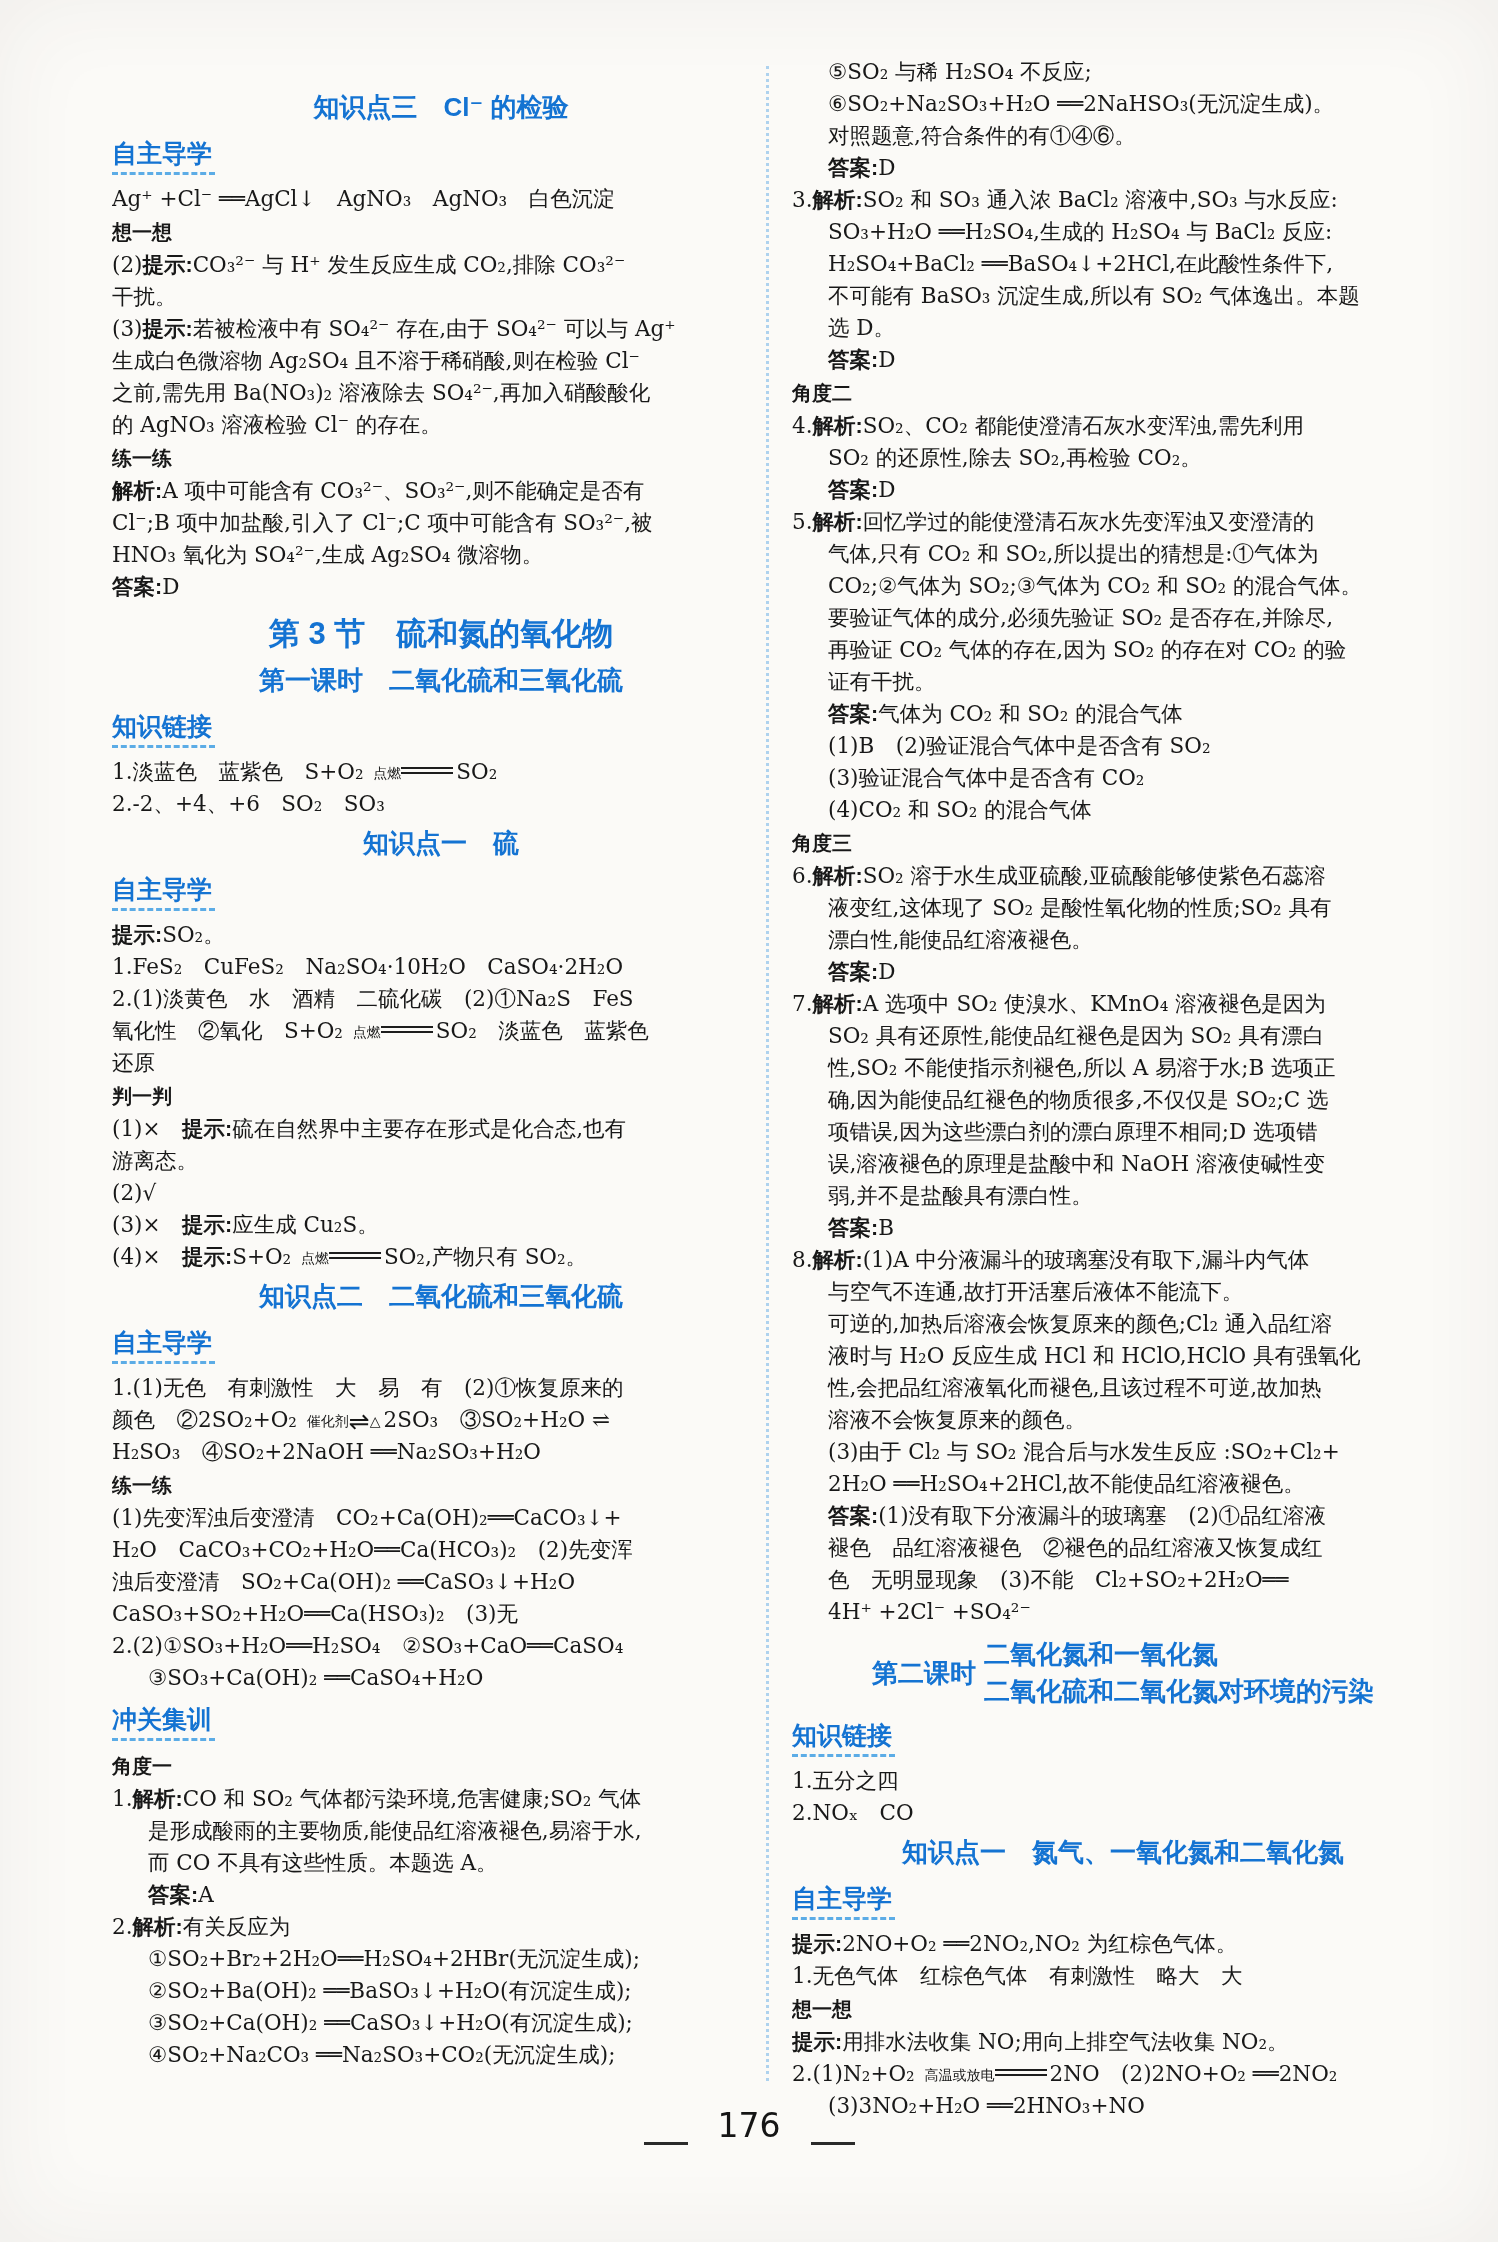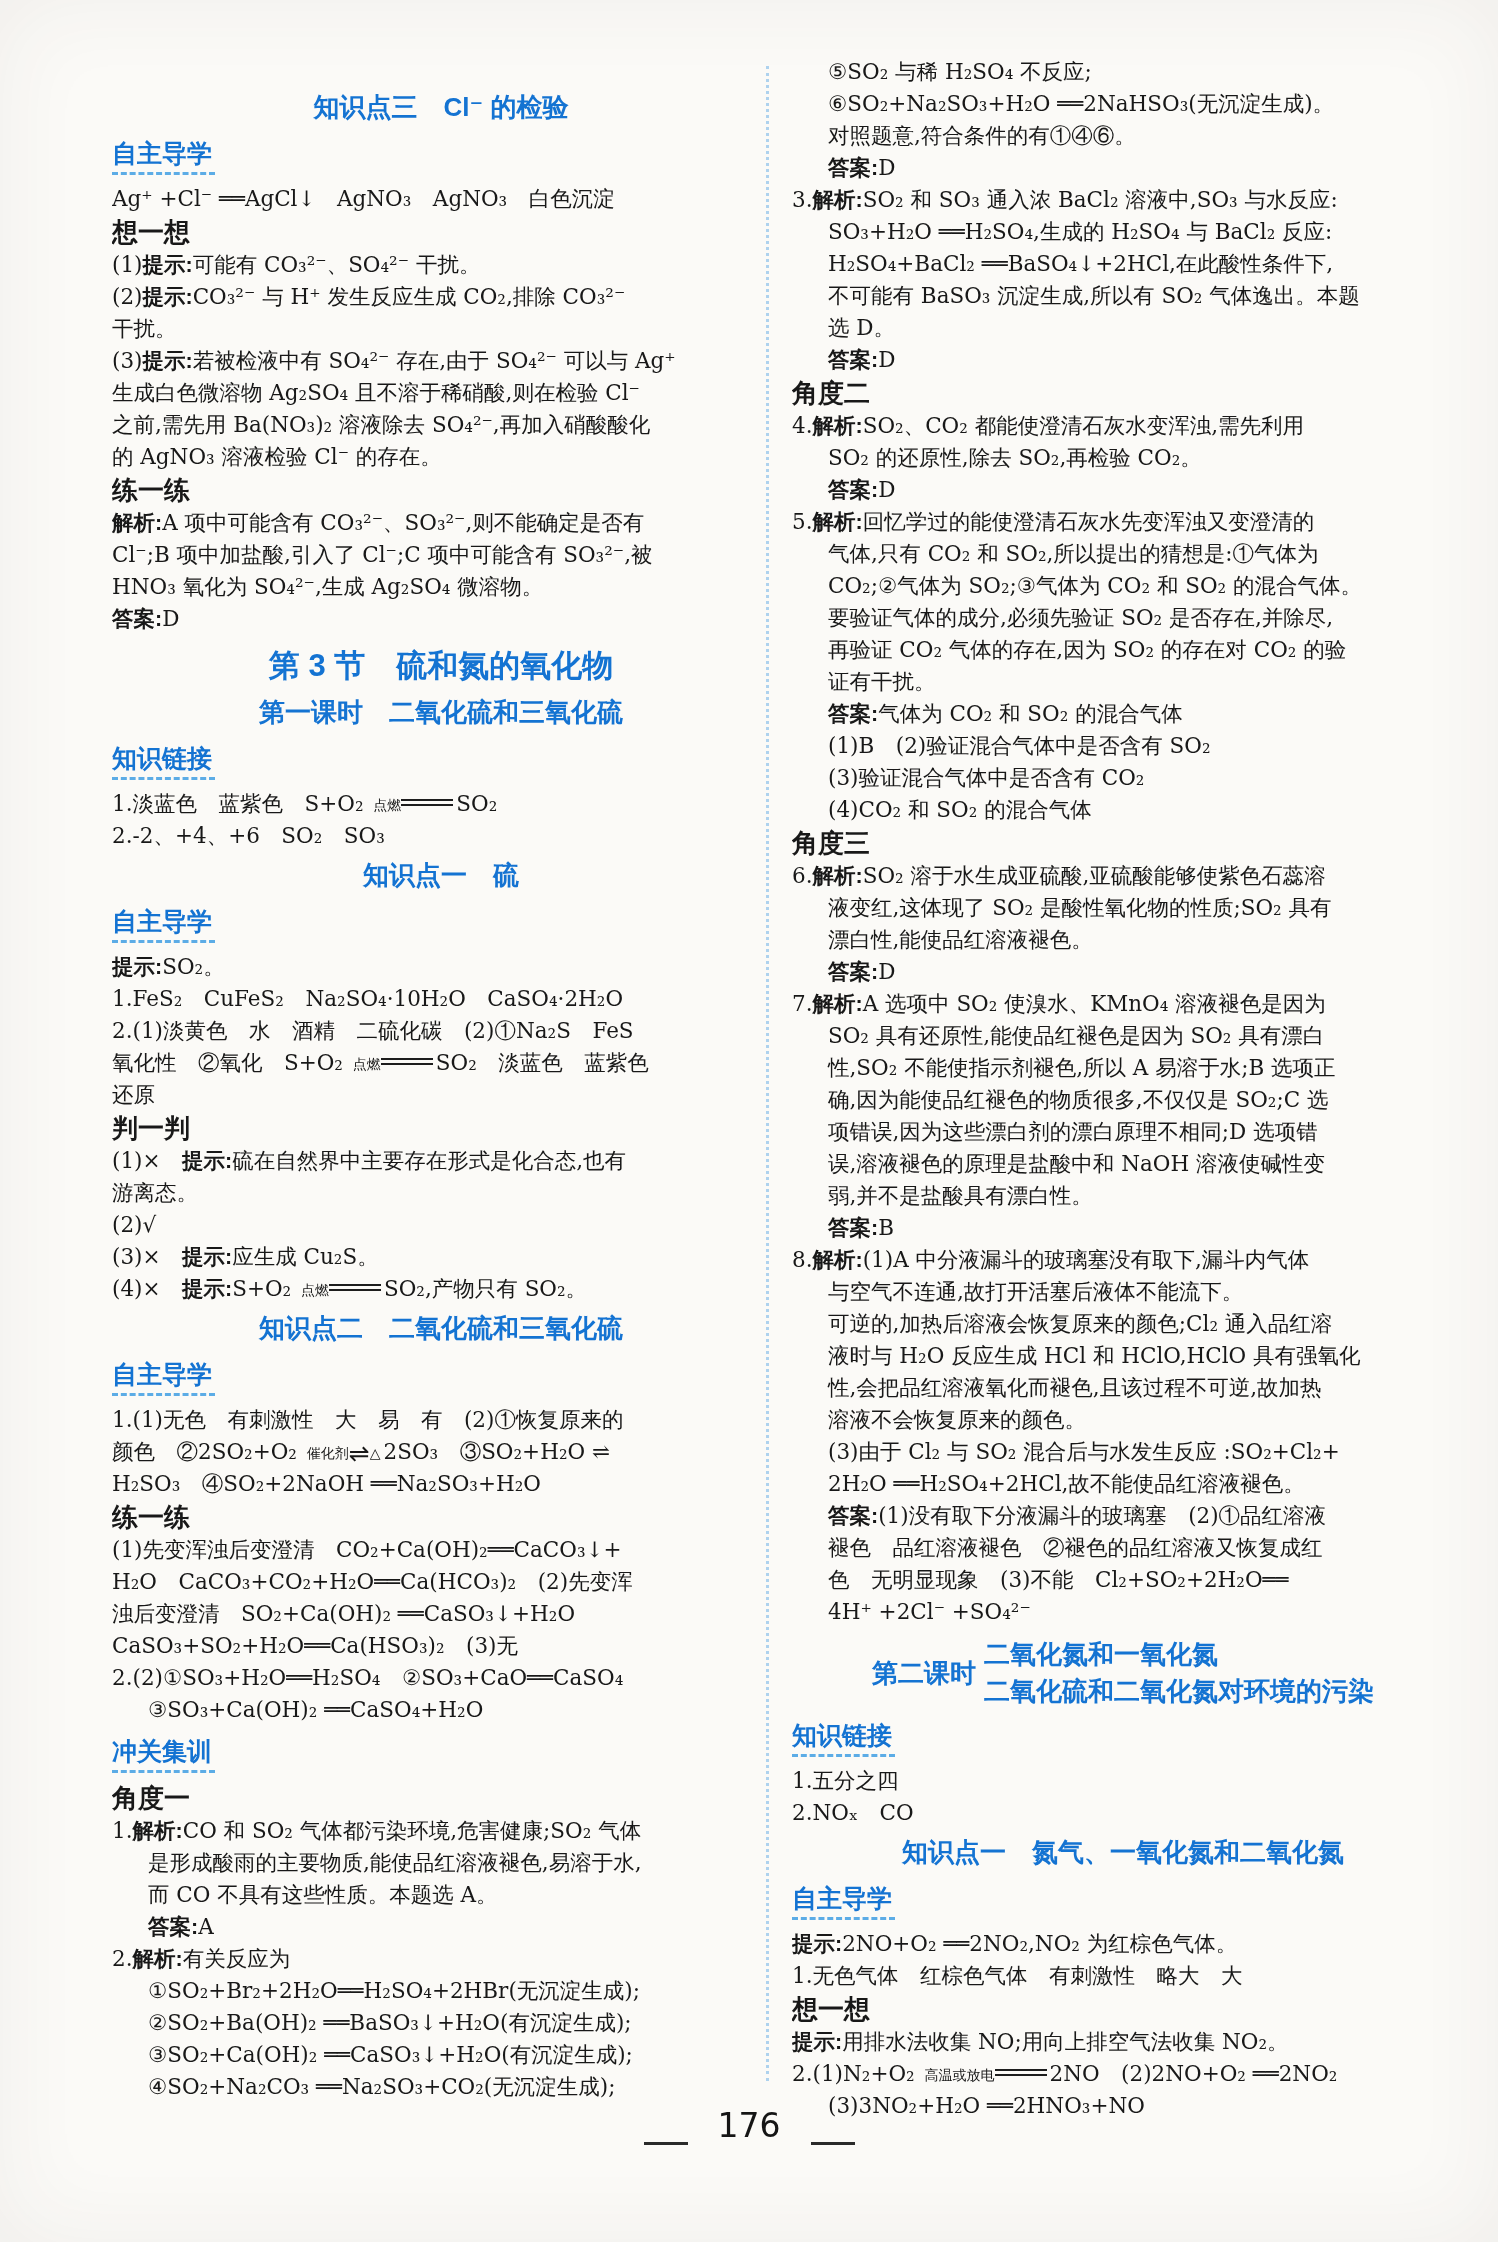--- a/index.html
+++ b/index.html
@@ -13,21 +13,21 @@
     overflow:hidden;
   }
   .col{position:absolute;overflow:hidden;}
   .col-left{left:80px;top:84px;width:658px;margin-left:32px;}
   .col-right{left:792px;top:56px;width:662px;}
   .divider{position:absolute;left:766px;top:66px;height:2015px;width:0;
     border-left:3px dotted #aed2ee;}
   .blk{white-space:nowrap;}
   .p{font-size:21.5px;line-height:32px;}
   .b{font-family:"Liberation Sans","DejaVu Sans",sans-serif;font-weight:700;
-     font-size:26px;line-height:34px;}
+     font-size:20px;line-height:34px;}
   .p b{font-family:"Liberation Sans","DejaVu Sans",sans-serif;font-weight:700;}
   .ind1{padding-left:36px;}
   .h1{font-family:"Liberation Sans","DejaVu Sans",sans-serif;font-weight:700;
       color:var(--blue);font-size:31px;line-height:46px;text-align:center;margin:8px 0 0;}
   .h2{font-family:"Liberation Sans","DejaVu Sans",sans-serif;font-weight:700;
       color:var(--blue);font-size:26px;line-height:42px;text-align:center;margin:2px 0;}
   .lab{font-family:"Liberation Sans","DejaVu Sans",sans-serif;font-weight:700;
       color:var(--blue);font-size:25px;line-height:30px;width:fit-content;
       border-bottom:3px dashed var(--blue-light);padding:0 3px 4px 0;margin:10px 0 8px;}
   .h2pair{display:flex;justify-content:center;align-items:center;gap:8px;
@@ -48,21 +48,20 @@
 </head>
 <body>
 
 <div class="page">
   <div class="divider"></div>
   <div class="col col-left" id="col-left">
       <div class="blk h2">知识点三　Cl⁻ 的检验</div>
       <div class="blk lab">自主导学</div>
       <div class="blk p">Ag⁺ +Cl⁻ ══AgCl↓　AgNO₃　AgNO₃　白色沉淀</div>
       <div class="blk b">想一想</div>
-      <div class="blk p">(1)<b>提示:</b>可能有 CO₃²⁻、SO₄²⁻ 干扰。</div>
       <div class="blk p">(2)<b>提示:</b>CO₃²⁻ 与 H⁺ 发生反应生成 CO₂,排除 CO₃²⁻</div>
       <div class="blk p">干扰。</div>
       <div class="blk p">(3)<b>提示:</b>若被检液中有 SO₄²⁻ 存在,由于 SO₄²⁻ 可以与 Ag⁺</div>
       <div class="blk p">生成白色微溶物 Ag₂SO₄ 且不溶于稀硝酸,则在检验 Cl⁻</div>
       <div class="blk p">之前,需先用 Ba(NO₃)₂ 溶液除去 SO₄²⁻,再加入硝酸酸化</div>
       <div class="blk p">的 AgNO₃ 溶液检验 Cl⁻ 的存在。</div>
       <div class="blk b">练一练</div>
       <div class="blk p"><b>解析:</b>A 项中可能含有 CO₃²⁻、SO₃²⁻,则不能确定是否有</div>
       <div class="blk p">Cl⁻;B 项中加盐酸,引入了 Cl⁻;C 项中可能含有 SO₃²⁻,被</div>
       <div class="blk p">HNO₃ 氧化为 SO₄²⁻,生成 Ag₂SO₄ 微溶物。</div>

